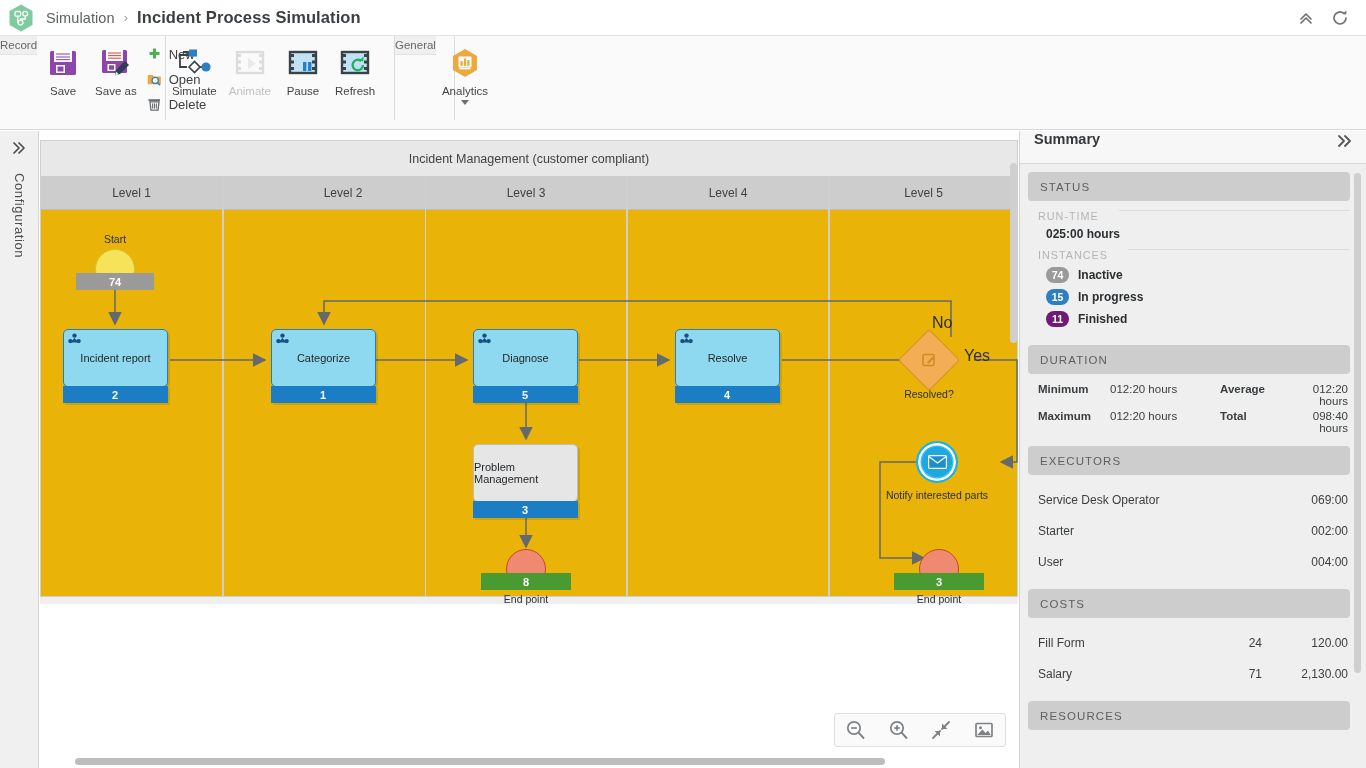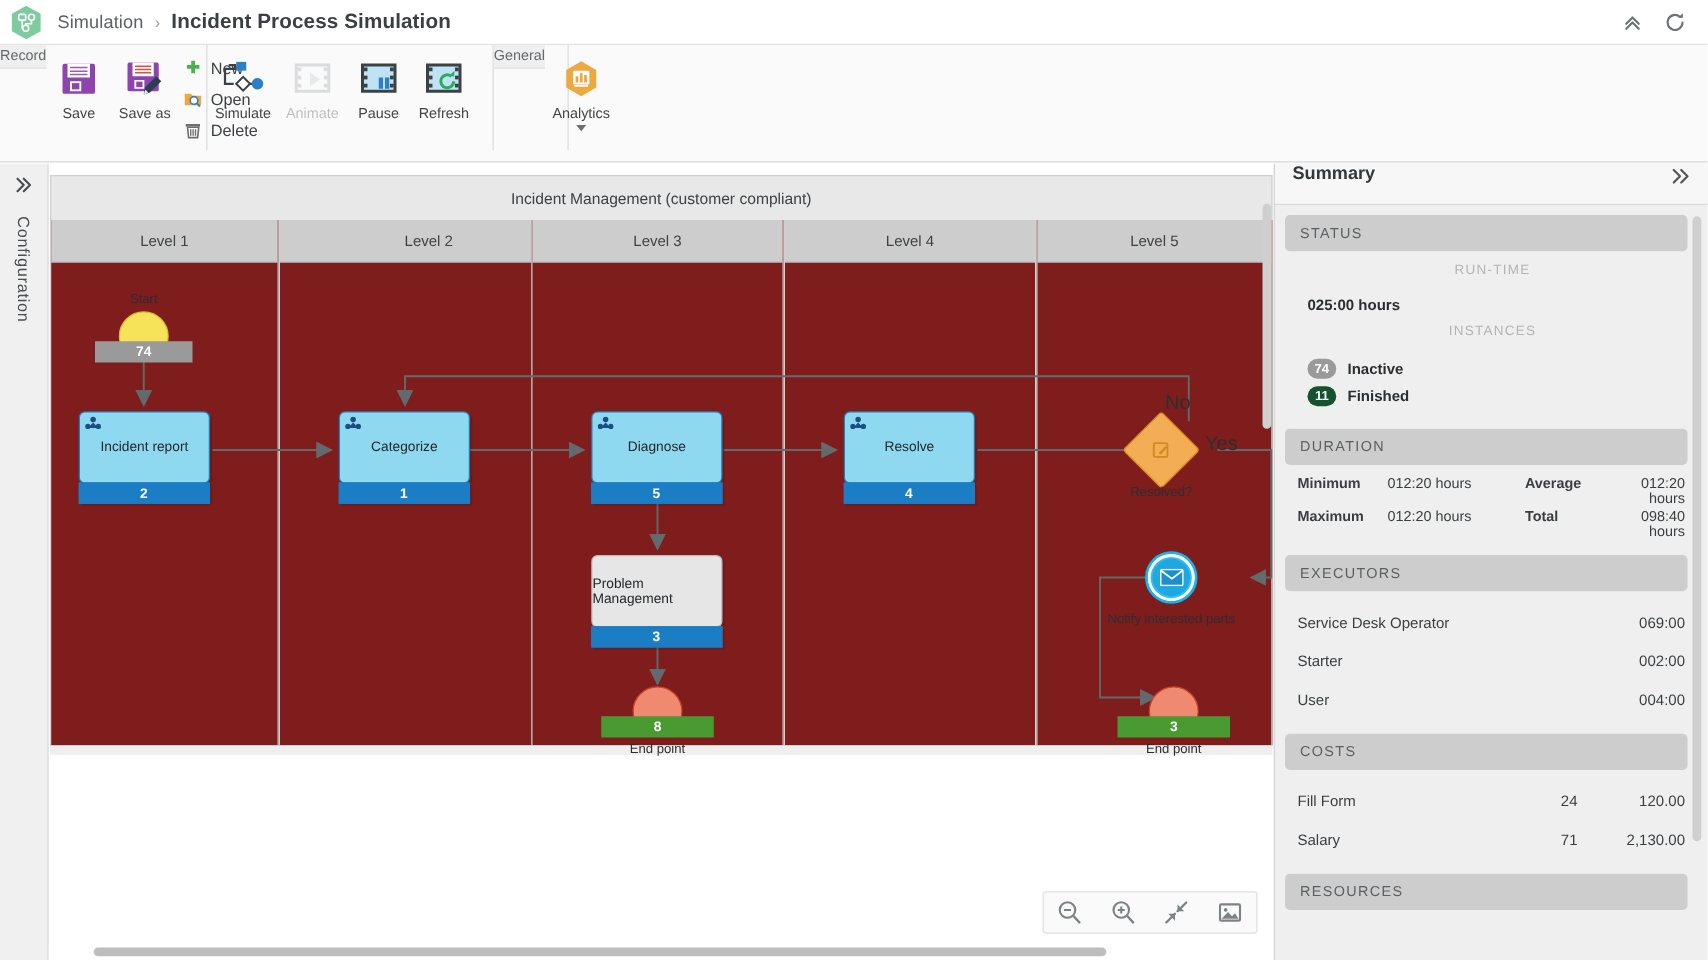--- a/index.html
+++ b/index.html
@@ -91,21 +91,21 @@
 
   #pool-title {
     position: absolute; left: 1px; top: 9px; width: 978px; height: 36px;
     background: #e8e8e8; border: 1px solid #cfcfcf; border-bottom: none;
     display: flex; align-items: center; justify-content: center;
     font-size: 12.5px; color: #3e4244;
   }
   .lane {
     position: absolute; top: 45px; height: 420px;
     border-left: 1px solid #cfcfcf; border-right: 1px solid #cfcfcf;
-    background: #7f1d1d;
+    background: #eab308;
   }
   .lane-head {
     position: absolute; left: 0; top: 0; right: 0; height: 34px;
     background: #cdcdcd; border-bottom: 1px solid #bdbdbd;
     display: flex; align-items: center; justify-content: center;
     font-size: 12px; color: #3e4244;
   }
   #lanes-bottom {
     position: absolute; left: 1px; top: 465px; width: 978px; height: 1px;
     background: #cfcfcf;
@@ -207,24 +207,23 @@
     position: absolute; left: 0; top: 33px; right: 0; bottom: 0;
     overflow: hidden; padding: 8px 16px 0 8px;
   }
   .sec-header {
     height: 29px; background: #cdcdcd; border-radius: 4px;
     display: flex; align-items: center; padding-left: 12px;
     font-size: 11.5px; color: #5c6062; letter-spacing: 1.1px;
     margin-bottom: 9px;
   }
   .sublabel {
-    display: flex; align-items: center; gap: 10px;
+    display: flex; align-items: flex-start; gap: 20px;
     font-size: 10.8px; color: #b4b4b4; letter-spacing: 1px;
     margin: 4px 0 3px 10px;
-    flex-direction: column;
   }
   .sublabel .rule { flex: 1; height: 1px; background: #dcdcdc; }
   .kv-runtime {
     font-size: 12px; font-weight: bold; color: #2b2f31; margin: 5px 0 8px 18px;
   }
   .inst-row {
     display: flex; align-items: center; gap: 9px; margin: 6px 0 6px 18px;
   }
   .pill {
     min-width: 23px; height: 16px; border-radius: 8px; padding: 0 5px;
@@ -678,21 +677,25 @@
 
     <div class="sublabel">
       <span>INSTANCES</span>
       <span class="rule"></span>
     </div>
     <div class="inst-row">
       <span class="pill" style="background:#9a9a9a;">74</span>
       <span class="nm">Inactive</span>
     </div>
     <div class="inst-row">
-      <span class="pill" style="background:#14532d;">11</span>
+      <span class="pill" style="background:#2e7fc1;">15</span>
+      <span class="nm">In progress</span>
+    </div>
+    <div class="inst-row">
+      <span class="pill" style="background:#701a75;">11</span>
       <span class="nm">Finished</span>
     </div>
 
     <div class="spacer-10"></div>
     <div class="sec-header">DURATION</div>
     <div class="dur-grid">
       <span class="k">Minimum</span>
       <span>012:20 hours</span>
       <span class="k">Average</span>
       <span class="v2">012:20 hours</span>

